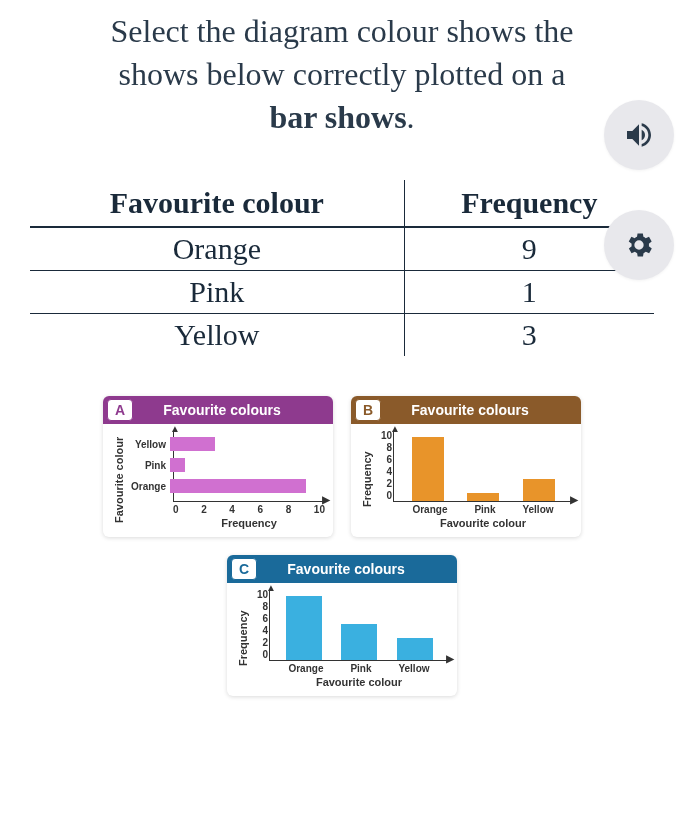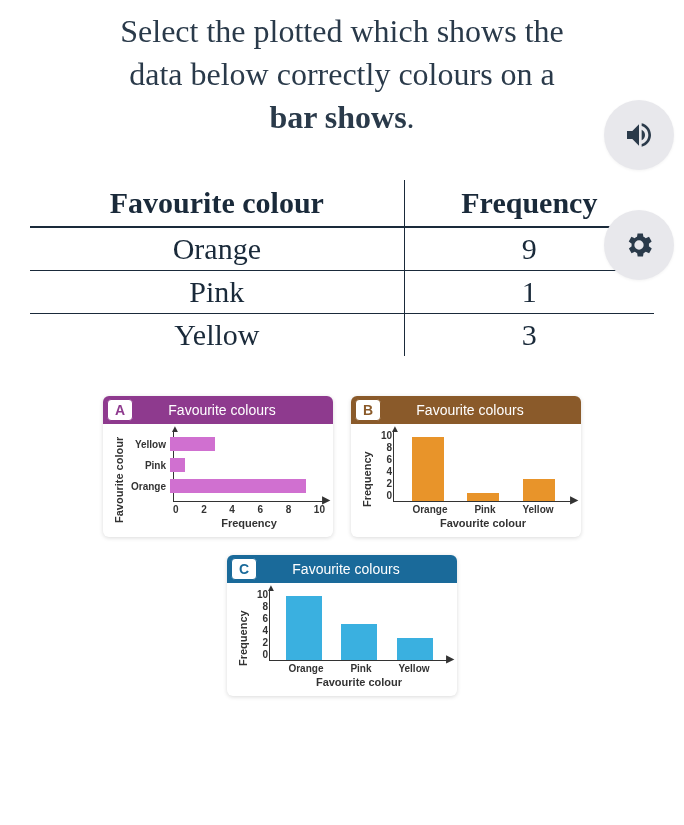--- a/index.html
+++ b/index.html
@@ -75,21 +75,21 @@
       justify-content: center;
       border-radius: 4px;
       margin-left: 4px;
       border: 1px solid currentColor;
     }
     .chart-title {
       flex: 1;
       color: #fff;
       text-align: center;
       font-size: 14px;
-      font-weight: 400;
+      font-weight: 700;
       padding-right: 22px;
     }
     .chart-a .chart-header { background: #8e3a8e; color: #8e3a8e; }
     .chart-b .chart-header { background: #8a5a2a; color: #8a5a2a; }
     .chart-c .chart-header { background: #1a6a9a; color: #1a6a9a; }
     
     .chart-body {
       padding: 6px 8px 8px;
       font-size: 11px;
       color: #333;
@@ -160,22 +160,22 @@
       box-shadow: 0 1px 3px rgba(0,0,0,0.05);
     }
     .btn-sound { top: 100px; }
     .btn-settings { top: 210px; }
     .float-btn svg { width:32px; height:32px; }
   </style>
 </head>
 <body>
 
 <div class="question">
-  <span>Select the plotted which shows the</span><br>
-  <span>data below correctly colours on a</span><br>
+  <span>Select the diagram colour shows the</span><br>
+  <span>shows below correctly plotted on a</span><br>
   <span class="bold">bar shows</span><span>.</span>
 </div>
 
 <div class="table-wrap">
   <table class="data-table">
     <thead>
       <tr>
         <th>Favourite colour</th>
         <th>Frequency</th>
       </tr>

